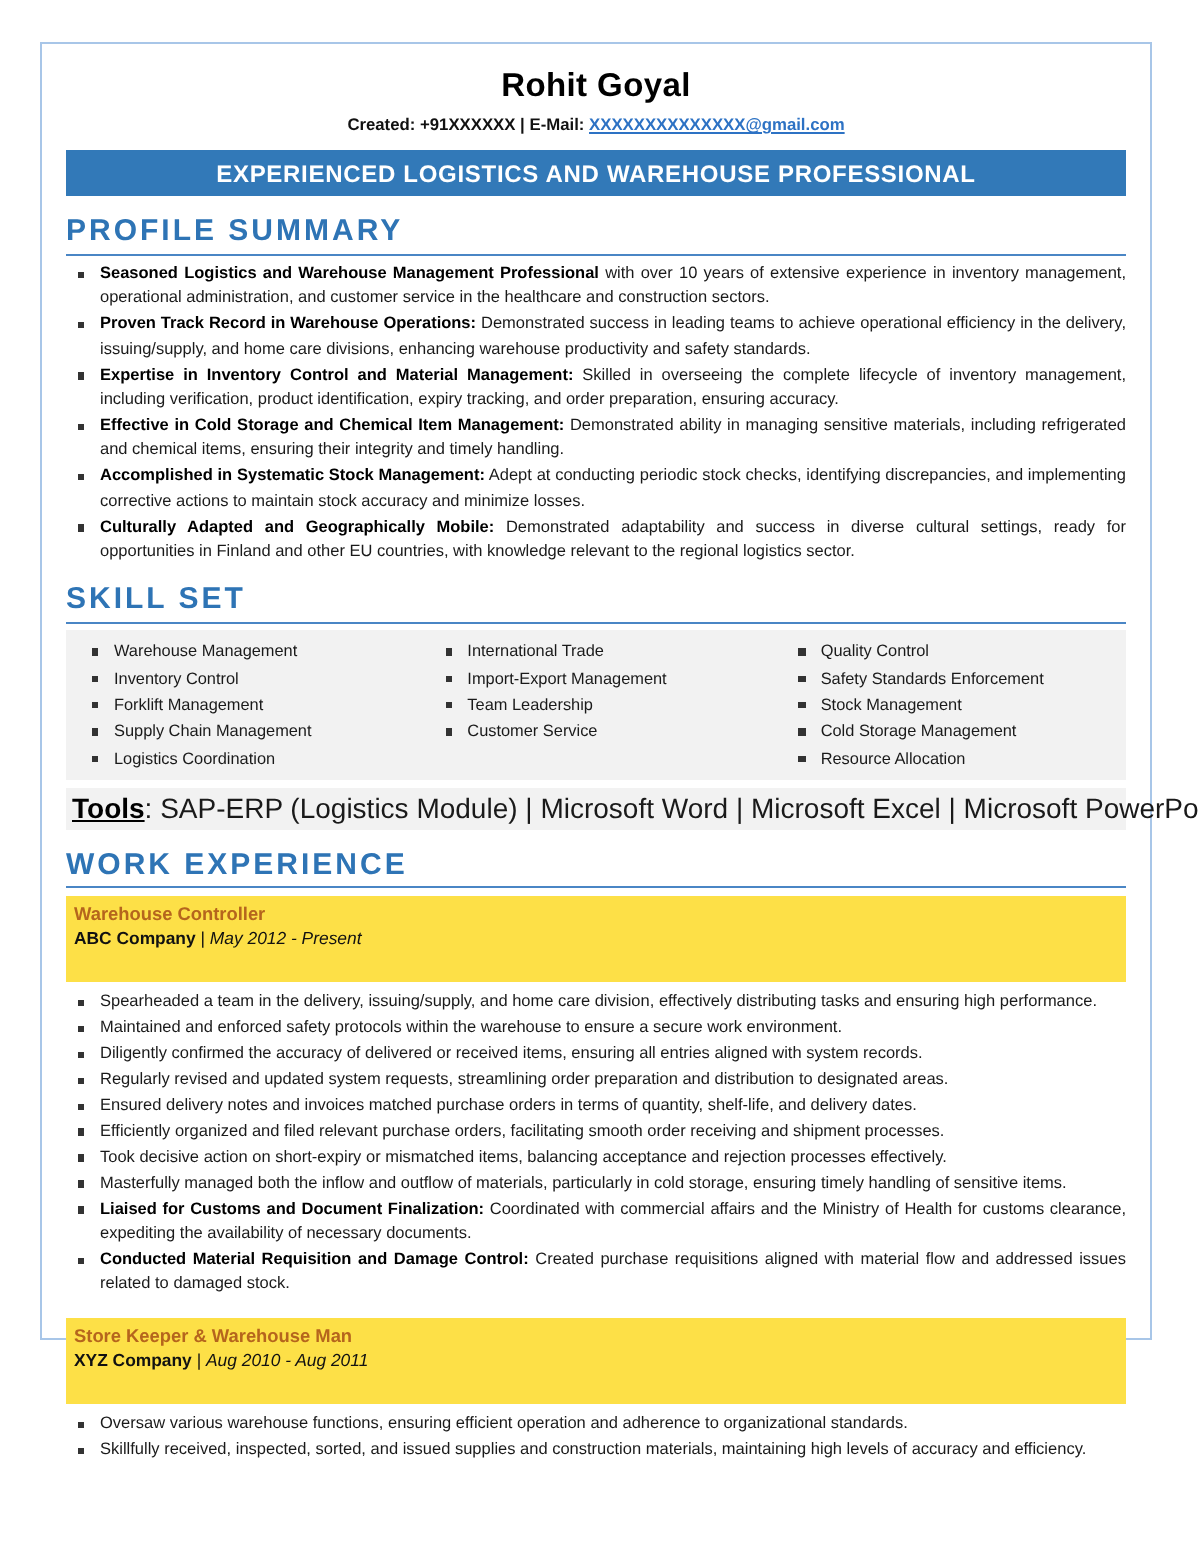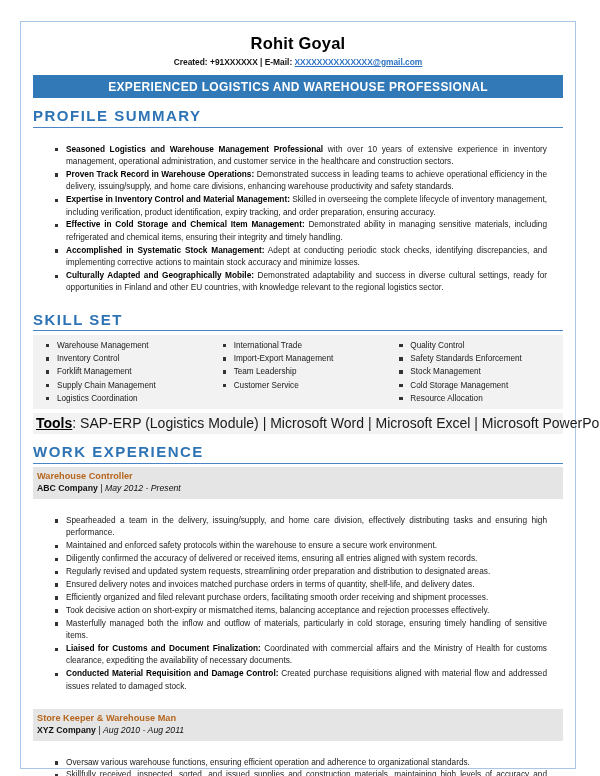--- a/index.html
+++ b/index.html
@@ -12,21 +12,21 @@
     height: 776px;
     font-family: "Liberation Sans", sans-serif;
     color: #1a1a1a;
     overflow: hidden;
   }
   .page {
     position: absolute;
     left: 20px;
     top: 21px;
     width: 556px;
-    height: 748px;
+    height: 649px;
     border: 1.5px solid #a8c6e8;
     background: #ffffff;
     box-sizing: border-box;
     padding: 9px 12px 0 12px;
   }
 
   
   .name {
     text-align: center;
     font-size: 16.5px;
@@ -65,21 +65,21 @@
     letter-spacing: 1.5px;
     padding-bottom: 2.5px;
     border-bottom: 1.2px solid #4a86c5;
     margin-bottom: 3.5px;
   }
   .sec-head.gap { margin-top: 9px; }
 
   
   ul.bl {
     list-style: none;
-    margin: 16px;
+    margin: 0;
     padding: 0;
   }
   ul.bl > li {
     position: relative;
     padding-left: 17px;
     font-size: 8.25px;
     line-height: 12.4px;
     text-align: justify;
     color: #1a1a1a;
     margin-bottom: 0.5px;
@@ -136,22 +136,22 @@
     white-space: nowrap;
   }
   .tools-row .tl {
     font-weight: bold;
     text-decoration: underline;
     color: #000000;
   }
 
   
   .job-band {
-    background: #e5e5e5;
-    padding: 3px 4px 4px 4px;
+    background: #fde047;
+    padding: 3px 4px 16px 4px;
     margin-bottom: 4px;
   }
   .job-band.spaced { margin-top: 10px; }
   .job-title {
     color: #b5651d;
     font-size: 9.2px;
     font-weight: bold;
     line-height: 12px;
   }
   .job-meta {

